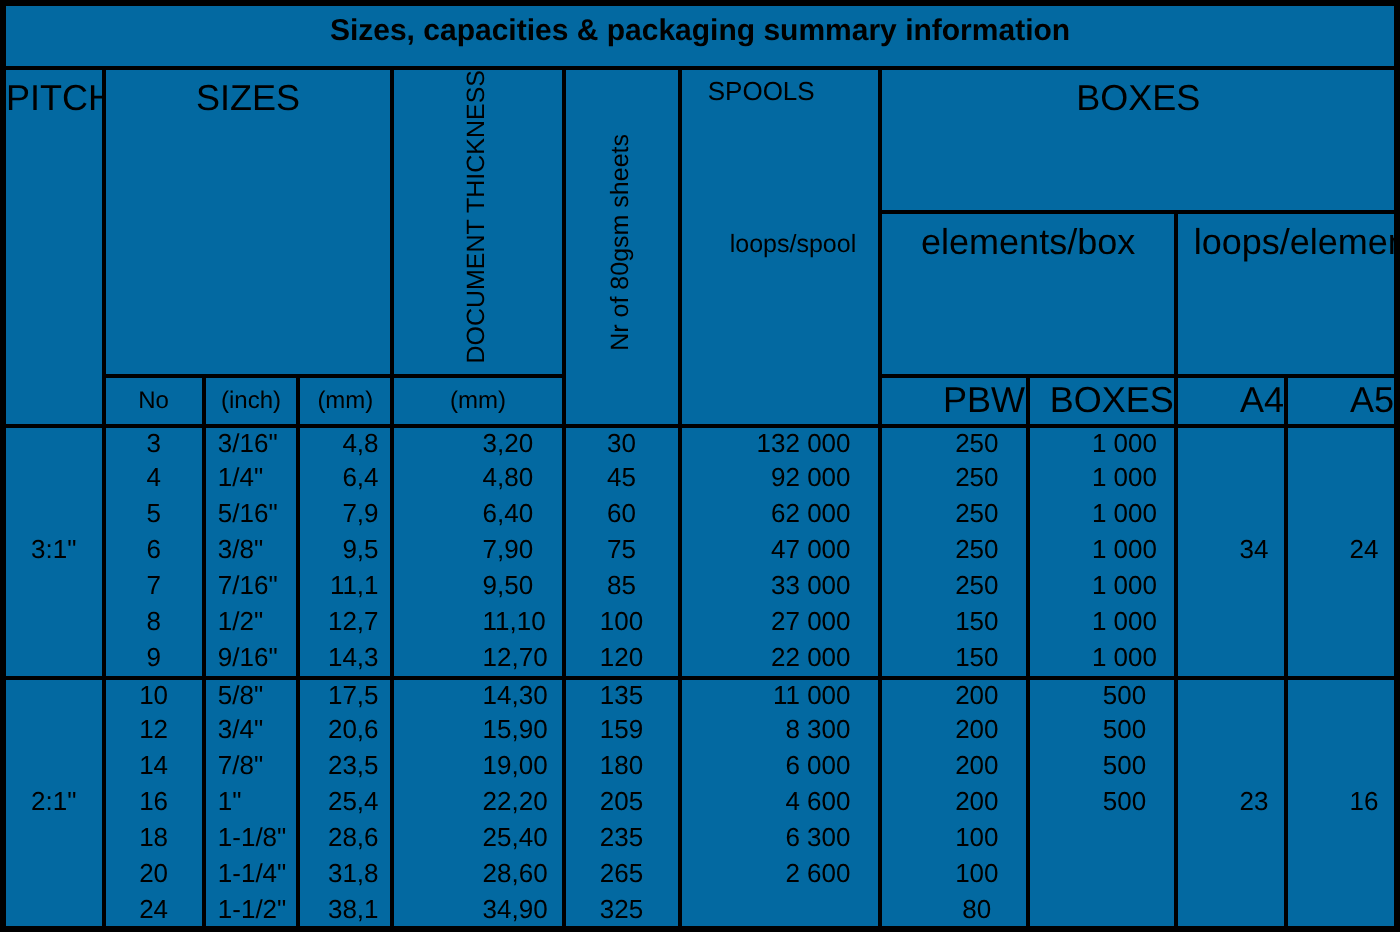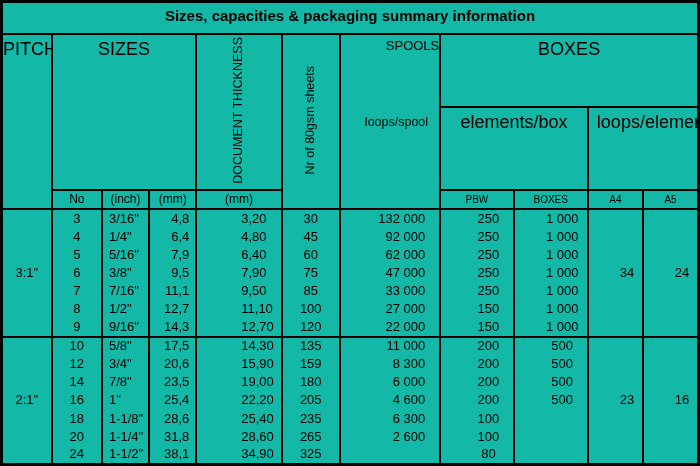--- a/index.html
+++ b/index.html
@@ -12,21 +12,21 @@
     font-family: "Liberation Sans", "DejaVu Sans", sans-serif;
     color: #000;
   }
   table.summary {
     border-collapse: collapse;
     table-layout: fixed;
     width: 700px;
     height: 466px;
     box-sizing: border-box;
     border: 3px solid #000;
-    background: #14b8a6;
+    background: #0369a1;
   }
   td {
     border: 2px solid #000;
     padding: 0;
     font-size: 13px;
     line-height: 1.25;
     overflow: hidden;
     white-space: nowrap;
   }
   
@@ -51,29 +51,29 @@
   td.left-al { text-align: left; padding-left: 8px; }
   td.vert { text-align: center; vertical-align: middle; }
   .vtext {
     display: inline-block;
     writing-mode: vertical-rl;
     transform: rotate(180deg);
     font-size: 12.5px;
     white-space: nowrap;
   }
   td.spools-cell { position: relative; vertical-align: top; }
-  .spools-top { text-align: right; padding-top: 3px; font-size: 13px; }
+  .spools-top { text-align: left; padding-top: 3px; font-size: 13px; margin-left: 13px; }
   .spools-sub {
     position: absolute;
     top: 80px;
     left: 24px;
     font-size: 12.5px;
   }
   tr.h3 td { text-align: center; vertical-align: middle; font-size: 12px; }
-  tr.h3 td.big { font-size: 10px; }
+  tr.h3 td.big { font-size: 18px; text-align: right; }
   
   tr.data { height: 18px; }
   tr.data td {
     border-top: none;
     border-bottom: none;
     vertical-align: middle;
   }
   tr.gstart td { border-top: 2px solid #000; }
   td.pitch-cell { text-align: center; vertical-align: middle; font-size: 13px; }
   td.c-no     { text-align: center; }

